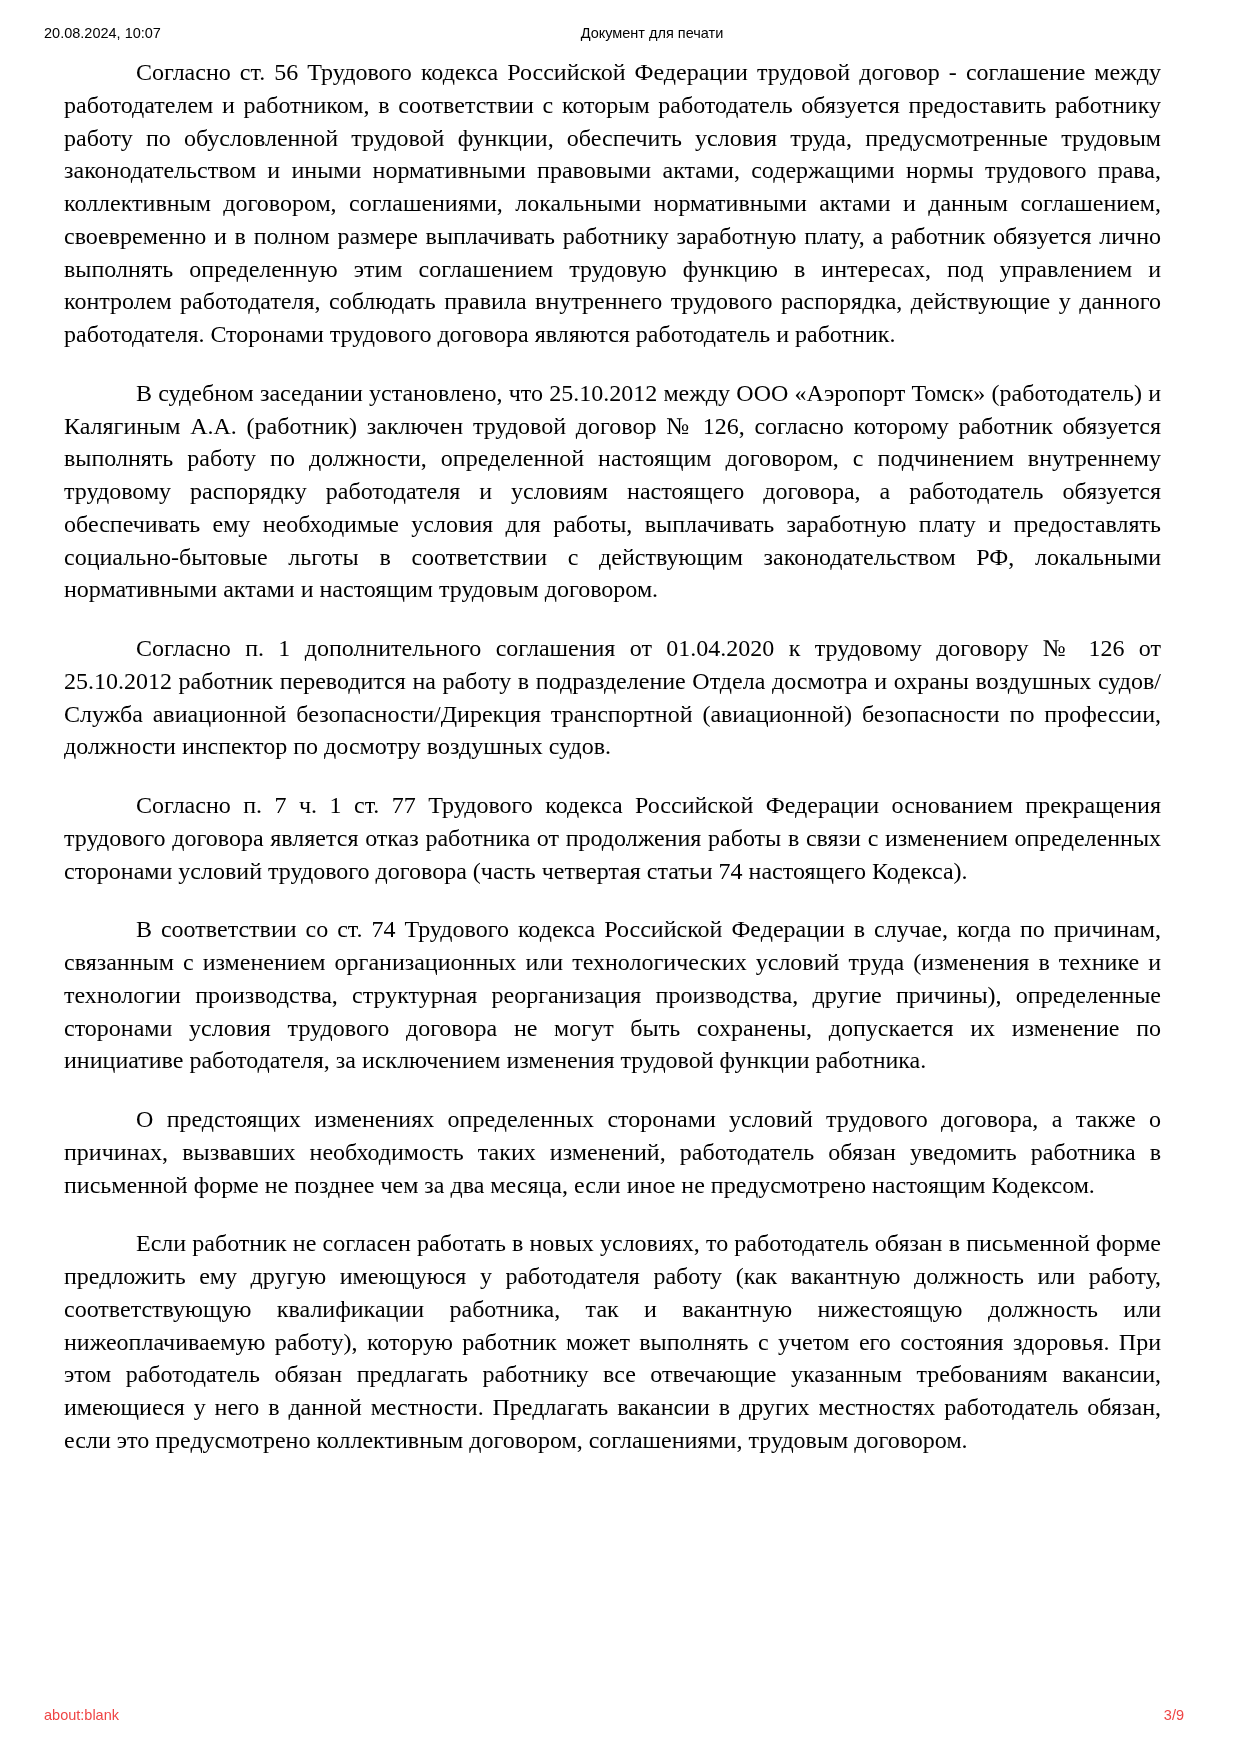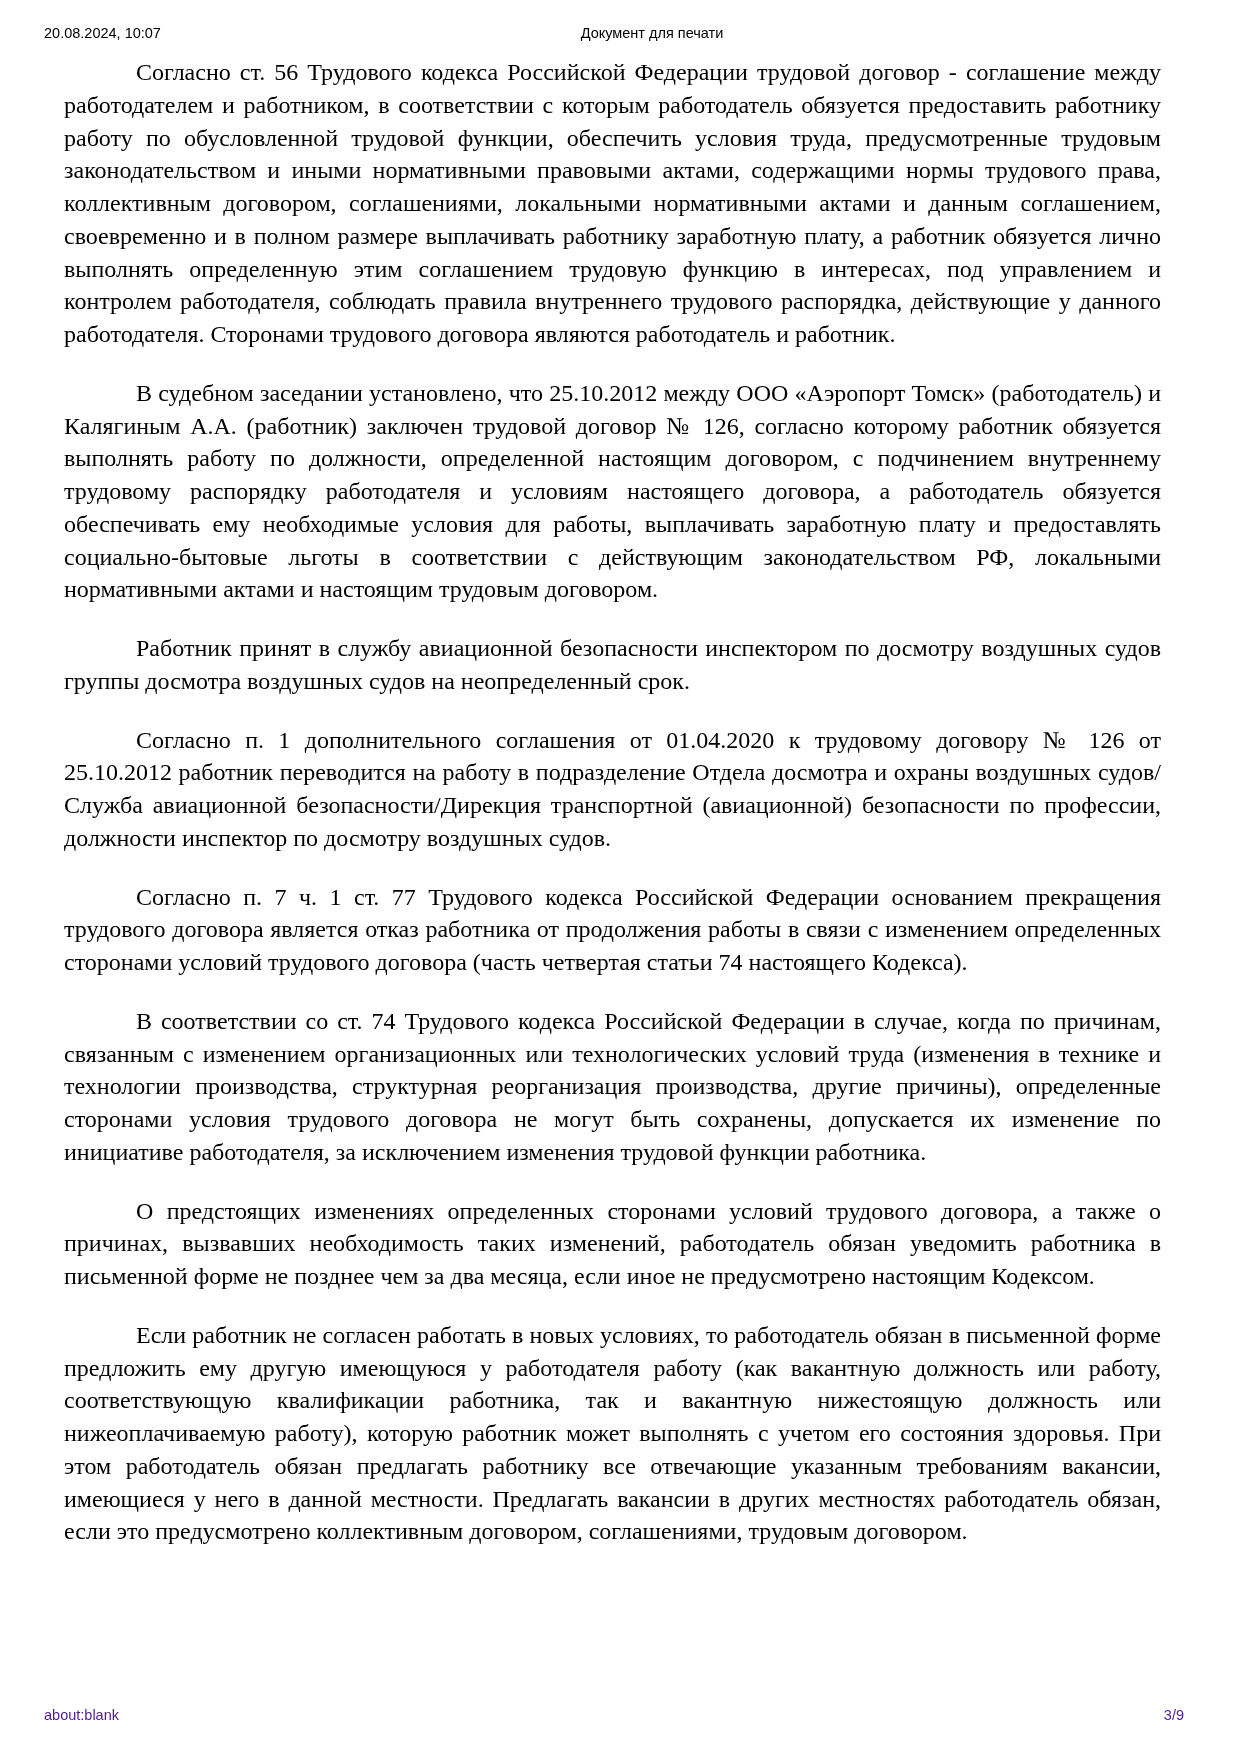--- a/index.html
+++ b/index.html
@@ -56,21 +56,21 @@
   
   .print-footer {
     position: absolute;
     left: 0;
     bottom: 28px;
     width: 1240px;
     height: 22px;
     font-family: "Liberation Sans", "DejaVu Sans", sans-serif;
     font-size: 14.5px;
     line-height: 22px;
-    color: #4c1d95;
+    color: #ef4444;
   }
   .print-footer .pf-left {
     position: absolute;
     left: 44px;
     top: 0;
     white-space: nowrap;
   }
   .print-footer .pf-right {
     position: absolute;
     right: 56px;
@@ -107,21 +107,20 @@
 <div class="page">
 
   <div class="print-header">
     <span class="ph-left">20.08.2024, 10:07</span>
     <span class="ph-center">Документ для печати</span>
   </div>
 
   <div class="doc-body">
     <p class="doc-paragraph">Согласно ст. 56 Трудового кодекса Российской Федерации трудовой договор - соглашение между работодателем и работником, в соответствии с которым работодатель обязуется предоставить работнику работу по обусловленной трудовой функции, обеспечить условия труда, предусмотренные трудовым законодательством и иными нормативными правовыми актами, содержащими нормы трудового права, коллективным договором, соглашениями, локальными нормативными актами и данным соглашением, своевременно и в полном размере выплачивать работнику заработную плату, а работник обязуется лично выполнять определенную этим соглашением трудовую функцию в интересах, под управлением и контролем работодателя, соблюдать правила внутреннего трудового распорядка, действующие у данного работодателя. Сторонами трудового договора являются работодатель и работник.</p>
     <p class="doc-paragraph">В судебном заседании установлено, что 25.10.2012 между ООО «Аэропорт Томск» (работодатель) и Калягиным А.А. (работник) заключен трудовой договор № 126, согласно которому работник обязуется выполнять работу по должности, определенной настоящим договором, с подчинением внутреннему трудовому распорядку работодателя и условиям настоящего договора, а работодатель обязуется обеспечивать ему необходимые условия для работы, выплачивать заработную плату и предоставлять социально-бытовые льготы в соответствии с действующим законодательством РФ, локальными нормативными актами и настоящим трудовым договором.</p>
-    <p class="doc-paragraph">Работник принят в службу авиационной безопасности инспектором по досмотру воздушных судов группы досмотра воздушных судов на неопределенный срок.</p>
     <p class="doc-paragraph">Согласно п. 1 дополнительного соглашения от 01.04.2020 к трудовому договору № 126 от 25.10.2012 работник переводится на работу в подразделение Отдела досмотра и охраны воздушных судов/Служба авиационной безопасности/Дирекция транспортной (авиационной) безопасности по профессии, должности инспектор по досмотру воздушных судов.</p>
     <p class="doc-paragraph">Согласно п. 7 ч. 1 ст. 77 Трудового кодекса Российской Федерации основанием прекращения трудового договора является отказ работника от продолжения работы в связи с изменением определенных сторонами условий трудового договора (часть четвертая статьи 74 настоящего Кодекса).</p>
     <p class="doc-paragraph">В соответствии со ст. 74 Трудового кодекса Российской Федерации в случае, когда по причинам, связанным с изменением организационных или технологических условий труда (изменения в технике и технологии производства, структурная реорганизация производства, другие причины), определенные сторонами условия трудового договора не могут быть сохранены, допускается их изменение по инициативе работодателя, за исключением изменения трудовой функции работника.</p>
     <p class="doc-paragraph">О предстоящих изменениях определенных сторонами условий трудового договора, а также о причинах, вызвавших необходимость таких изменений, работодатель обязан уведомить работника в письменной форме не позднее чем за два месяца, если иное не предусмотрено настоящим Кодексом.</p>
     <p class="doc-paragraph">Если работник не согласен работать в новых условиях, то работодатель обязан в письменной форме предложить ему другую имеющуюся у работодателя работу (как вакантную должность или работу, соответствующую квалификации работника, так и вакантную нижестоящую должность или нижеоплачиваемую работу), которую работник может выполнять с учетом его состояния здоровья. При этом работодатель обязан предлагать работнику все отвечающие указанным требованиям вакансии, имеющиеся у него в данной местности. Предлагать вакансии в других местностях работодатель обязан, если это предусмотрено коллективным договором, соглашениями, трудовым договором.</p>
 
   </div>
 
   <div class="print-footer">
     <span class="pf-left">about:blank</span>

